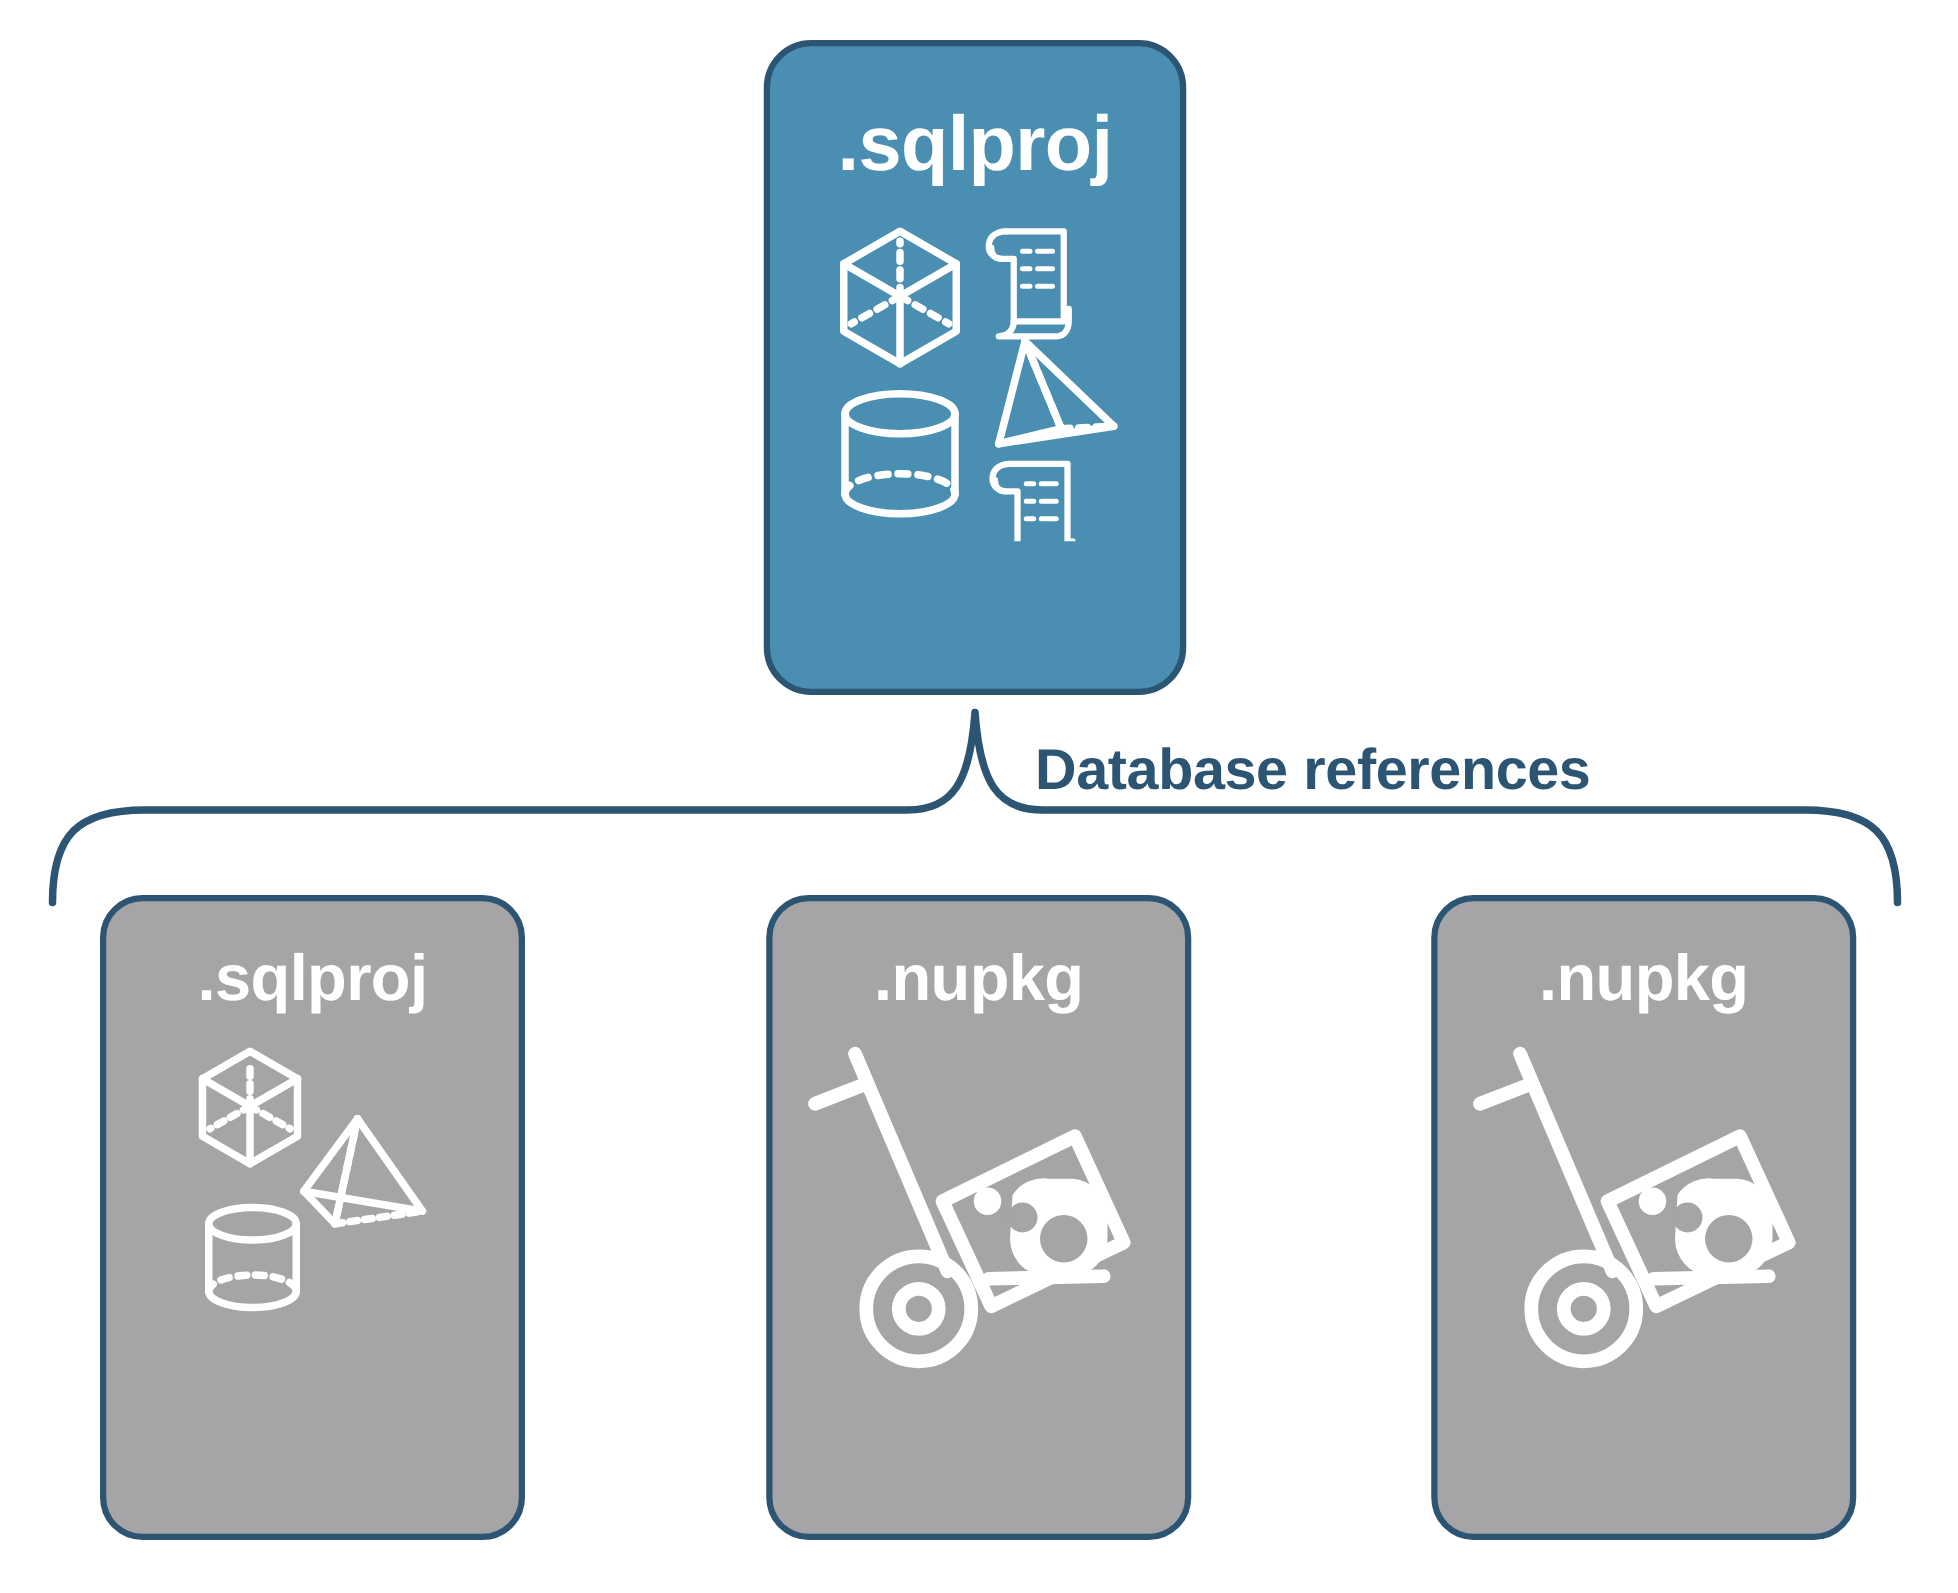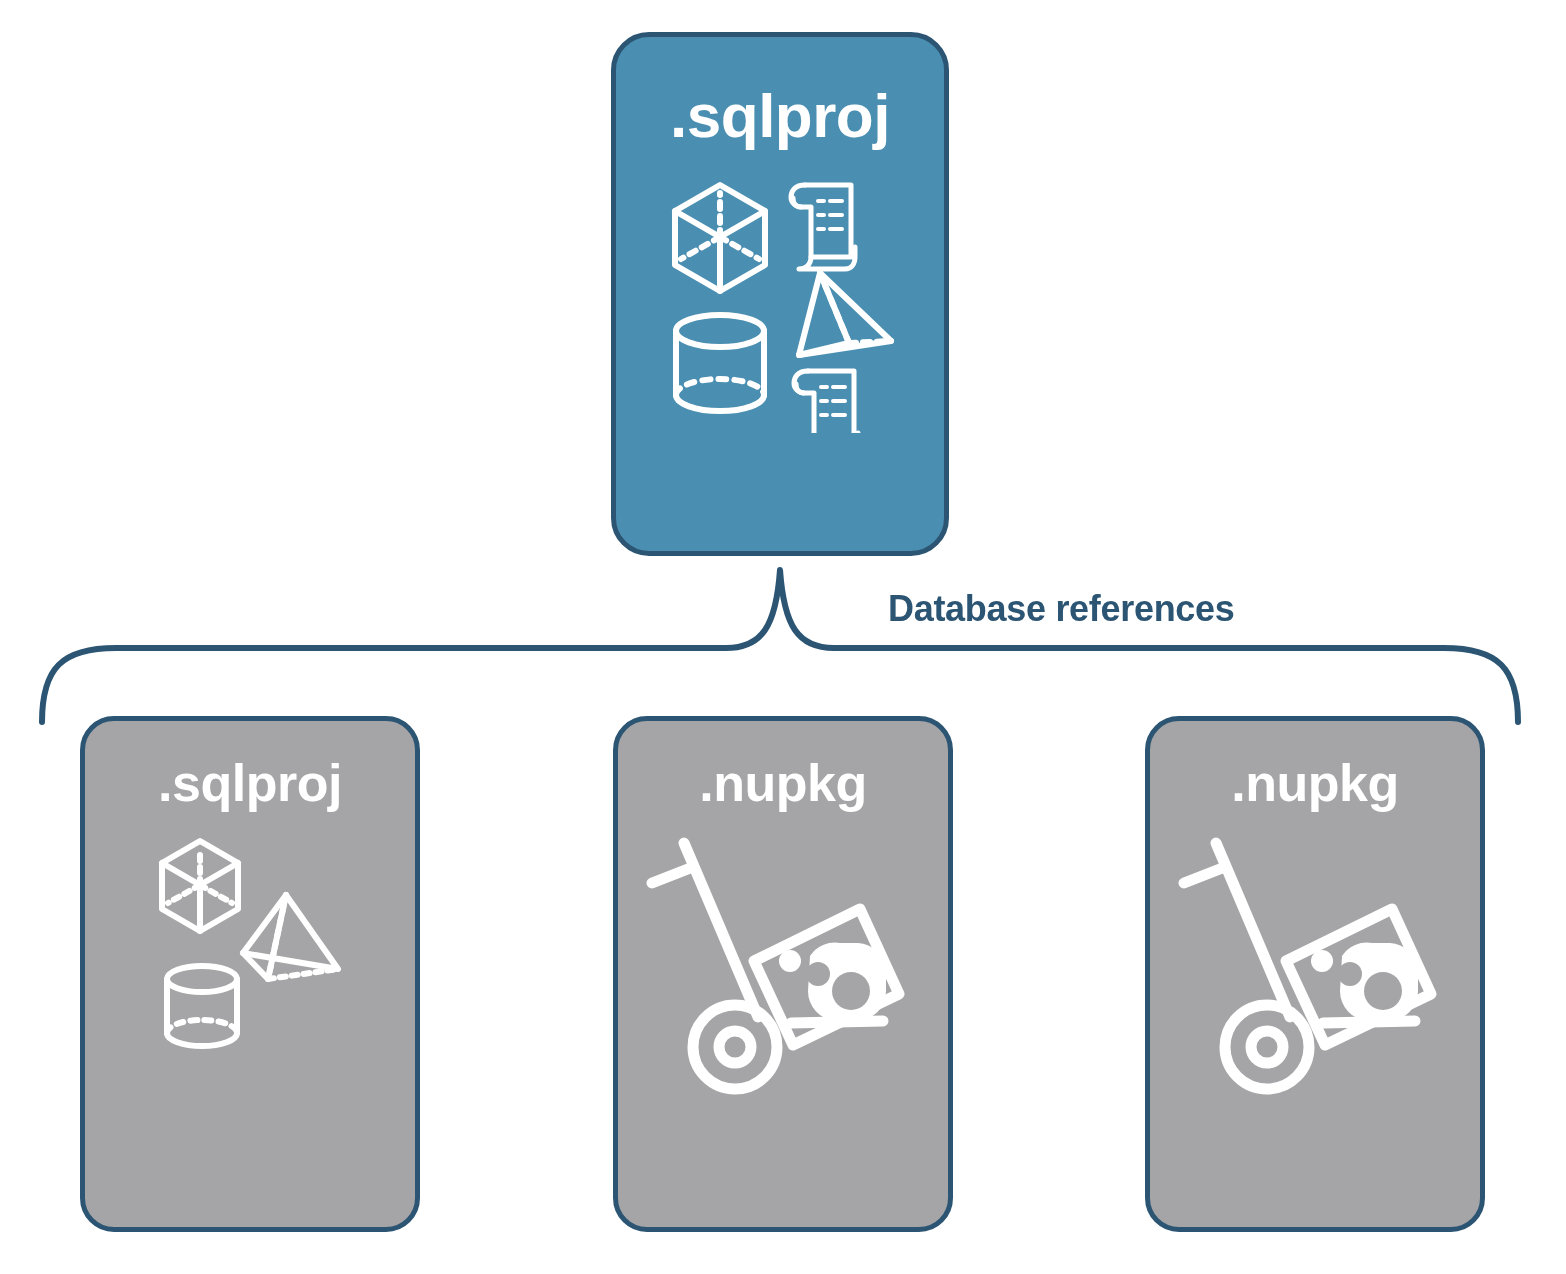--- a/index.html
+++ b/index.html
@@ -78,23 +78,23 @@
 
   #brace-layer {
     position: absolute;
     left: 0; top: 0;
     width: 1566px;
     height: 1274px;
     pointer-events: none;
   }
   #brace-label {
     position: absolute;
-    left: 888px;
+    left: 828px;
     top: 588px;
-    font-size: 36px;
+    font-size: 46px;
     font-weight: bold;
     color: #2c5574;
     white-space: nowrap;
     letter-spacing: -0.3px;
     user-select: none;
   }
 </style>
 </head>
 <body>
 

